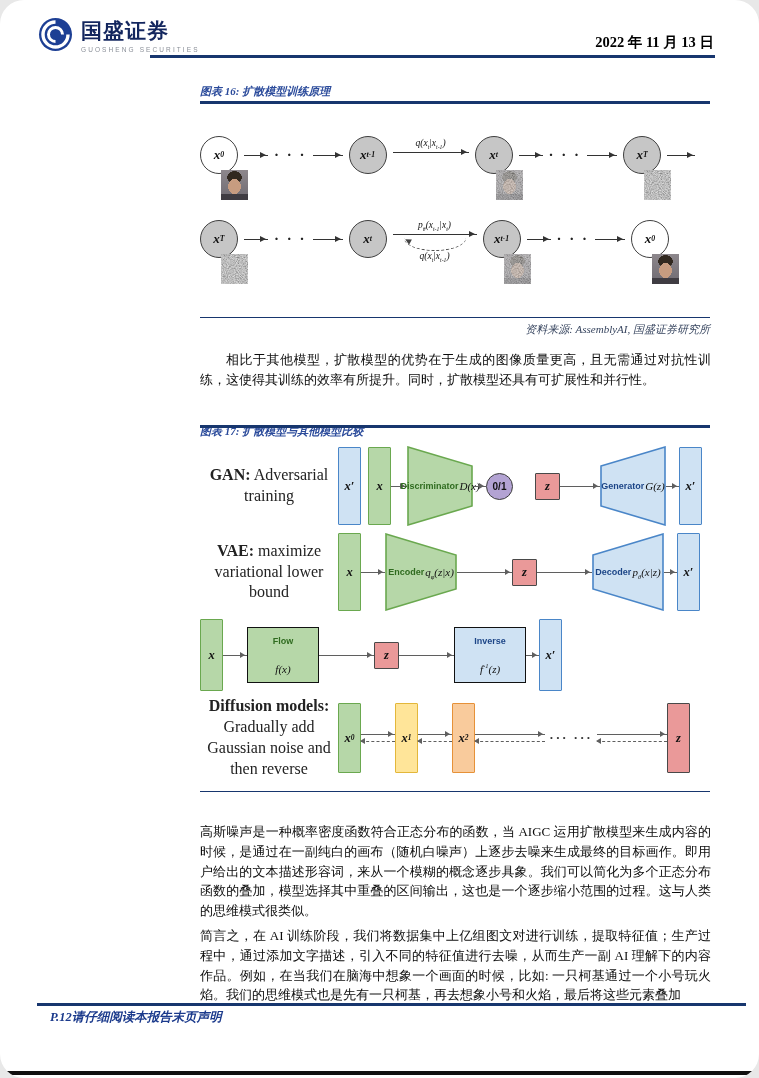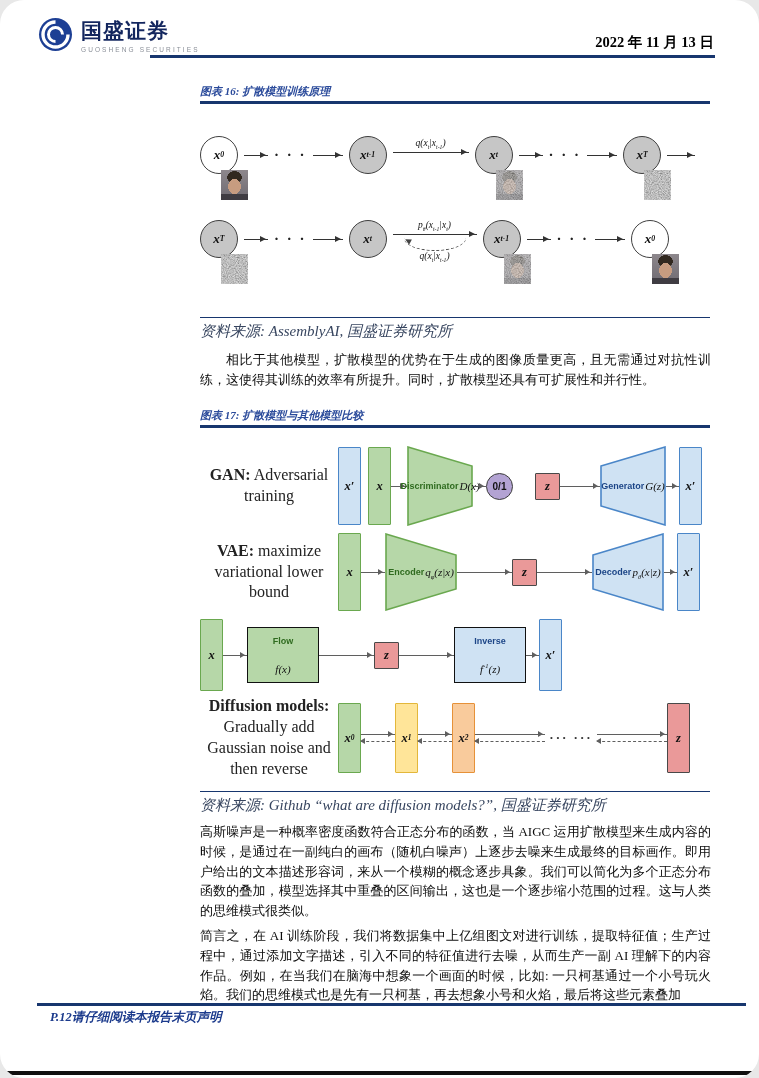--- a/index.html
+++ b/index.html
@@ -19,22 +19,22 @@
   .brand-en { font-family:"Liberation Sans","DejaVu Sans",sans-serif; font-size:6.5px;
               color:#8a8f98; letter-spacing:2.1px; margin-top:1px; }
   .date { position:absolute; right:45px; top:33px; font-size:14.5px; font-weight:700; color:#000; }
   .header-rule { position:absolute; left:150px; top:55px; width:565px; height:3px; background:#17366e; }
 
   
   .caption { position:absolute; left:200px; width:510px; font-size:11px; font-style:italic;
              font-weight:700; color:#2b4b9b; }
   .fig-rule  { position:absolute; left:200px; width:510px; height:2.5px; background:#17366e; }
   .src-rule  { position:absolute; left:200px; width:510px; height:1.2px; background:#17366e; }
-  .source { position:absolute; left:200px; width:510px; font-size:15px; font-style:italic;
-            color:#37455f; }
+  .source { position:absolute; left:200px; width:510px; font-size:11px; font-style:italic;
+            color:#37455f;text-align:right; }
 
   .para { position:absolute; left:200px; width:511px; font-size:13px; line-height:1.52;
           text-align:justify; color:#0c0c0c; }
   .indent { text-indent:2em; }
 
   
   .fig16 { position:absolute; left:200px; top:108px; width:510px; height:206px; }
   .frow { position:absolute; left:0; width:510px; display:flex; align-items:flex-start; column-gap:6px; }
   .r1 { top:28px; } .r2 { top:112px; }
   .circwrap { position:relative; width:38px; height:38px; flex:none; }
@@ -240,21 +240,21 @@
           </div>
       </div>
     </div>
   </div>
 
   <div class="src-rule" style="top:317px"></div>
   <div class="source" style="top:322px">资料来源: AssemblyAI, 国盛证券研究所</div>
 
   <div class="para indent" style="top:350px">相比于其他模型，扩散模型的优势在于生成的图像质量更高，且无需通过对抗性训练，这使得其训练的效率有所提升。同时，扩散模型还具有可扩展性和并行性。</div>
 
-  <div class="caption" style="top:408px">图表 17: 扩散模型与其他模型比较</div>
+  <div class="caption" style="top:424px">图表 17: 扩散模型与其他模型比较</div>
   <div class="fig-rule" style="top:425px"></div>
 
   <div class="fig17">
 
     <div class="g-row" style="height:80px">
       <div class="g-label">
         <b>GAN:</b><span> Adversarial training</span>
       </div>
       <div class="g-shapes">
         <div class="tr c-blue h78">x′</div>
@@ -366,21 +366,20 @@
         <div class="dbl" style="width:70px">
           <div class="gconn"></div>
           <div class="gconn dashed left"></div>
         </div>
         <div class="tr c-red h70" style="font-style:italic">z</div>
       </div>
     </div>
   </div>
 
   <div class="src-rule" style="top:791px"></div>
-  <div class="source" style="top:796px">资料来源: Github “what are diffusion models?”, 国盛证券研究所</div>
 
   <div class="para" style="top:822px">高斯噪声是一种概率密度函数符合正态分布的函数，当 AIGC 运用扩散模型来生成内容的时候，是通过在一副纯白的画布（随机白噪声）上逐步去噪来生成最终的目标画作。即用户给出的文本描述形容词，来从一个模糊的概念逐步具象。我们可以简化为多个正态分布函数的叠加，模型选择其中重叠的区间输出，这也是一个逐步缩小范围的过程。这与人类的思维模式很类似。</div>
   <div class="para" style="top:926px">简言之，在 AI 训练阶段，我们将数据集中上亿组图文对进行训练，提取特征值；生产过程中，通过添加文字描述，引入不同的特征值进行去噪，从而生产一副 AI 理解下的内容作品。例如，在当我们在脑海中想象一个画面的时候，比如: 一只柯基通过一个小号玩火焰。我们的思维模式也是先有一只柯基，再去想象小号和火焰，最后将这些元素叠加</div>
 
   <div class="footer-rule"></div>
   <div class="footer-text">P.12请仔细阅读本报告末页声明</div>
   <div class="bottom-bar"></div>
 
 </div>
 

